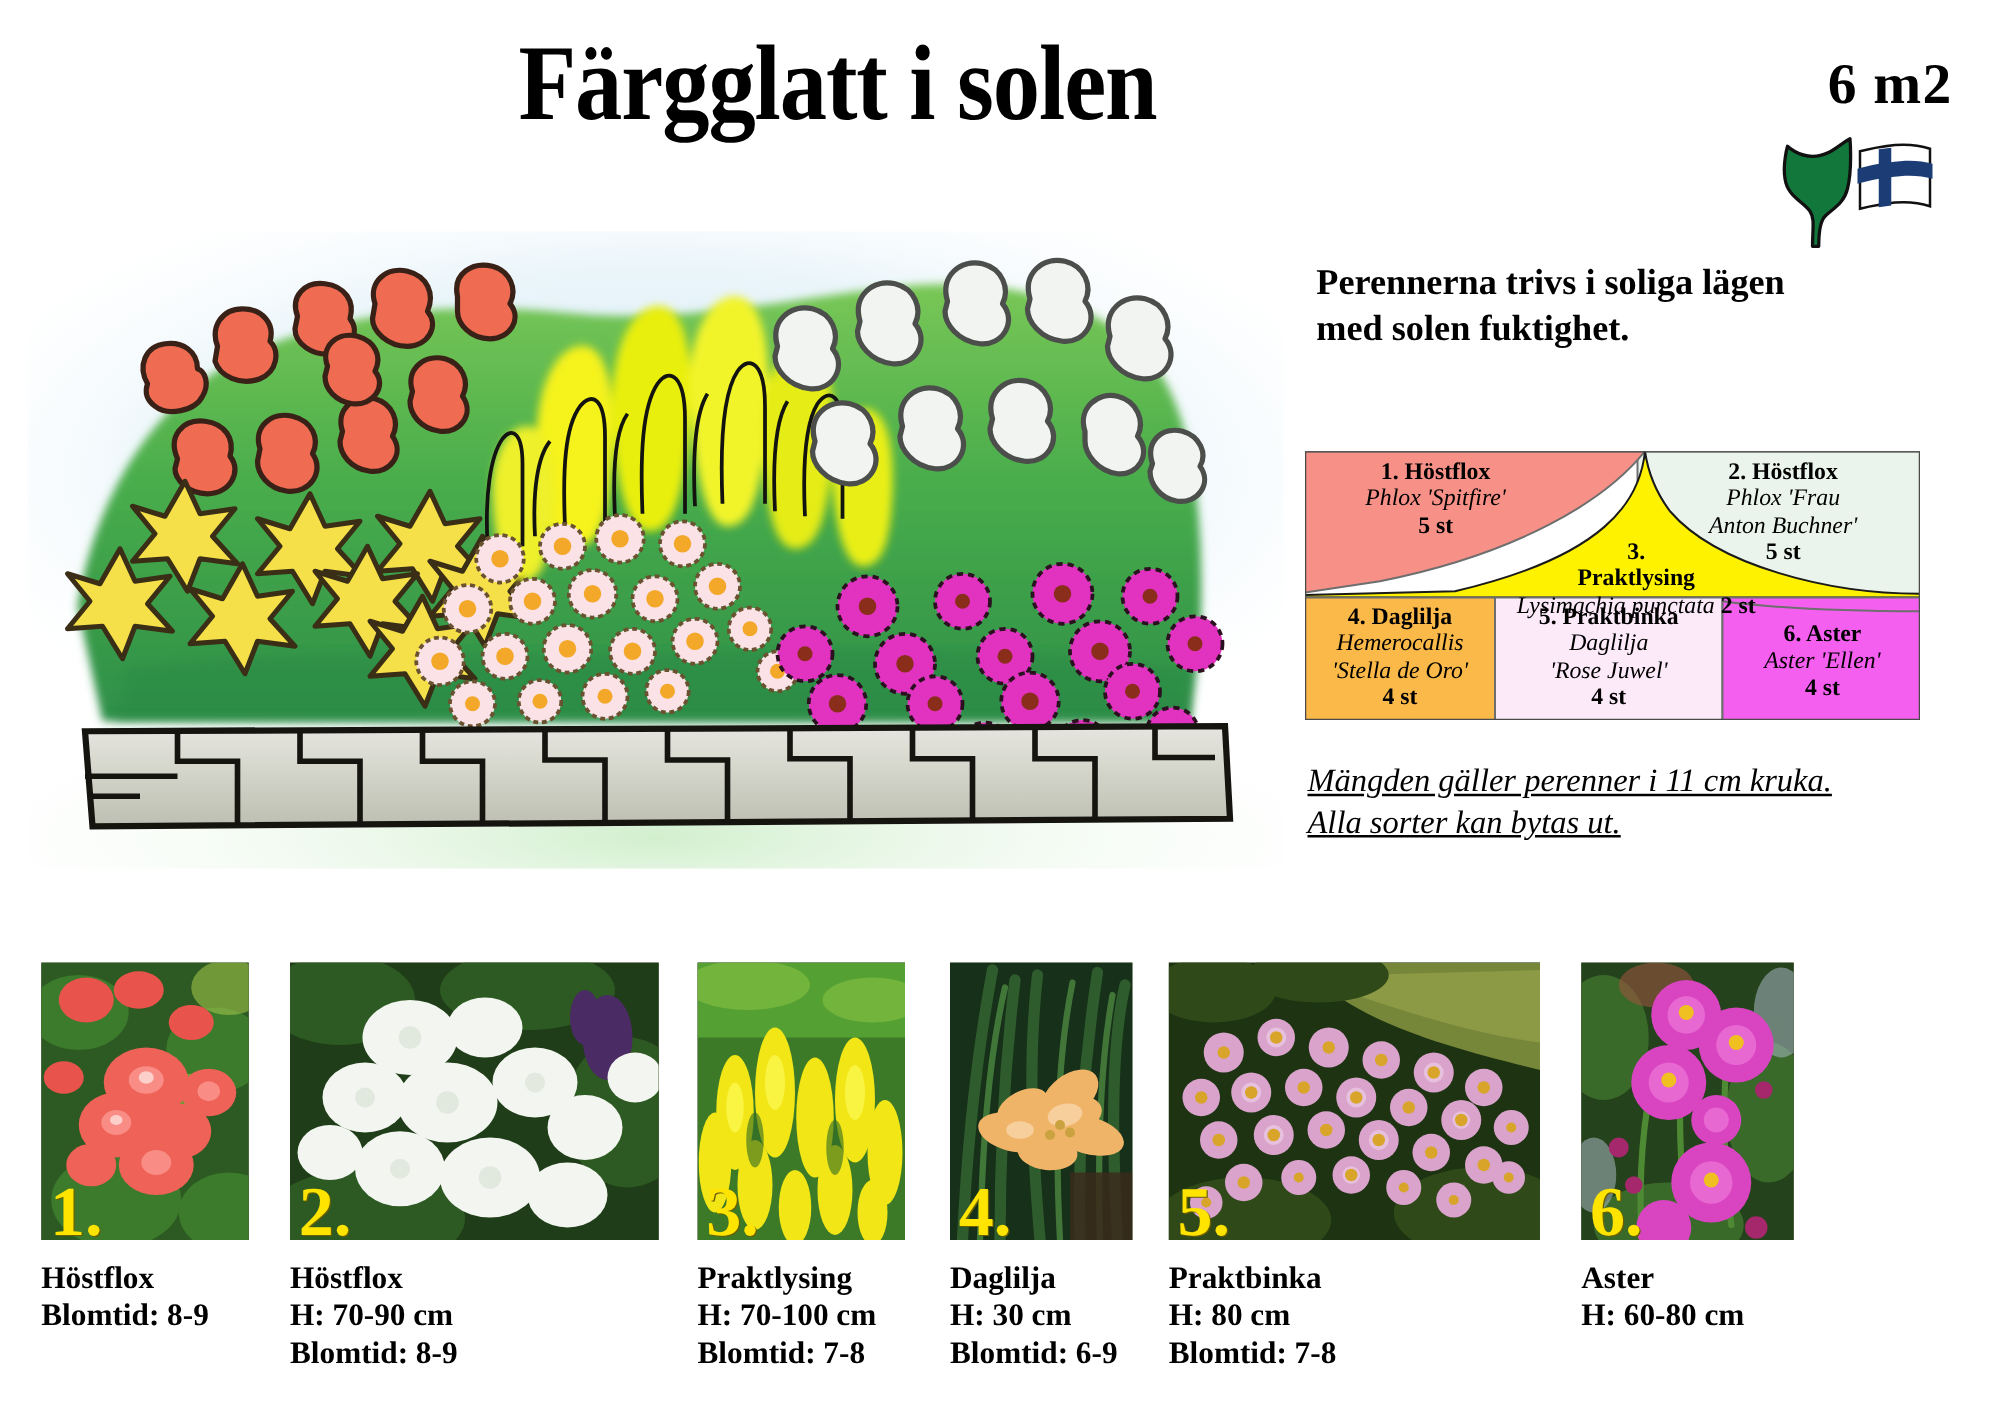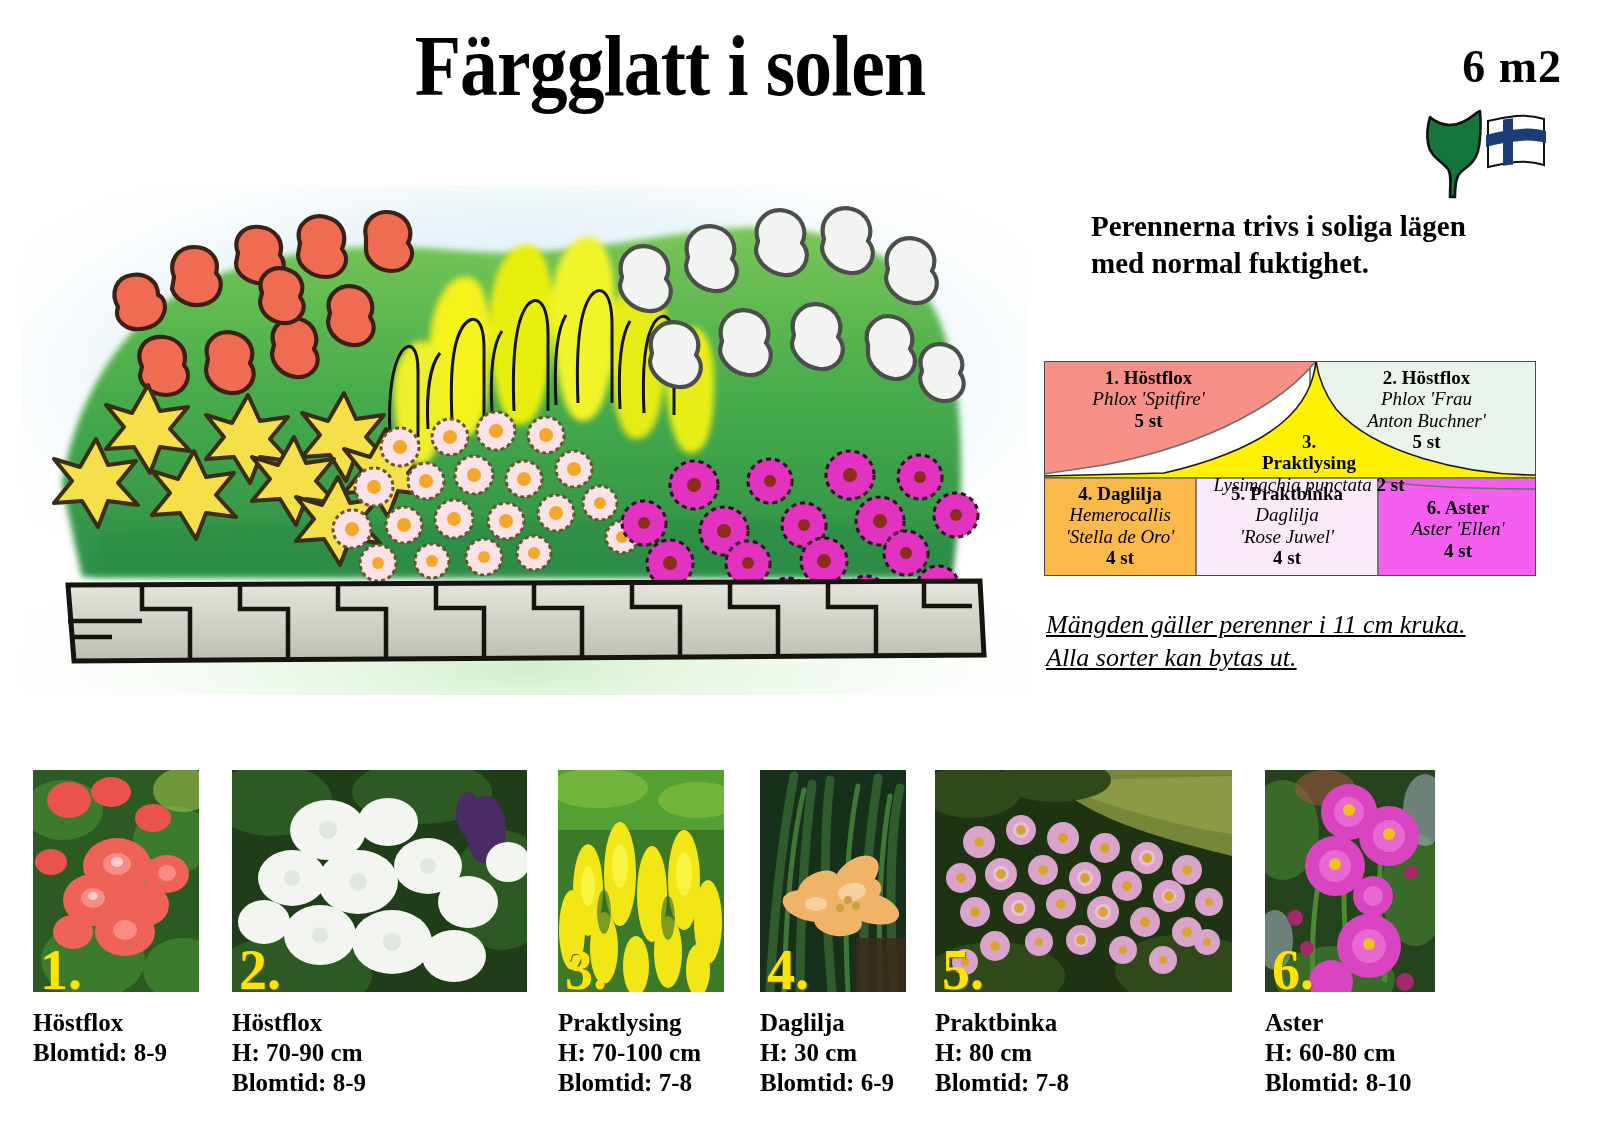--- a/index.html
+++ b/index.html
@@ -53,21 +53,21 @@
   
   #intro-text {
     position: absolute;
     left: 1053px; top: 208px;
     width: 540px;
     font-size: 29px;
     font-weight: bold;
     line-height: 1.29;
     color: #000;
   }
-  #intro-text div { white-space: nowrap; margin-left: 38px; }
+  #intro-text div { white-space: nowrap; }
 
   
   #plan {
     position: absolute;
     left: 1044px; top: 361px;
     width: 492px; height: 215px;
   }
   #plan svg { position:absolute; left:0; top:0; width:100%; height:100%; }
   .plan-label {
     position: absolute;
@@ -144,21 +144,21 @@
     <path d="M10 12 C10 12 18 20 30 20 C44 20 52 10 60 6 C60 6 62 30 58 46 C55 58 46 62 40 68 C36 72 35 82 35 92 L30 92 C30 78 32 70 28 64 C22 56 10 52 8 38 C6 26 10 12 10 12 Z" fill="#11773B" stroke="#111111" stroke-width="2.6" stroke-linejoin="round"></path>
 
     <path d="M68 16 C76 14 86 12 96 11 C108 10 118 12 124 14 L124 60 C118 58 108 56 96 57 C86 58 76 60 68 62 Z" fill="#ffffff" stroke="#111111" stroke-width="2"></path>
     <path d="M66 30 C76 27 88 25 100 24 C110 23 118 24 126 26 L126 38 C118 36 110 35 100 36 C88 37 76 39 66 42 Z" fill="#1B3C75"></path>
     <path d="M83 14.4 L93 13.2 L93 59.4 L83 60.8 Z" fill="#1B3C75"></path>
   </svg>
 </div>
 
 <div id="intro-text">
   <div>Perennerna trivs i soliga lägen</div>
-  <div>med normal fuktighet.</div>
+  <div>med solen fuktighet.</div>
 </div>
 
 <div id="illustration">
   <svg viewBox="0 0 1005 510" xmlns="http://www.w3.org/2000/svg">
     <defs>
       <radialGradient id="skyGlow" cx="50%" cy="45%" r="62%">
         <stop offset="0%" stop-color="#cfe8f5" stop-opacity="0.95"></stop>
         <stop offset="62%" stop-color="#e4f2f9" stop-opacity="0.75"></stop>
         <stop offset="100%" stop-color="#ffffff" stop-opacity="0"></stop>
       </radialGradient>
@@ -751,17 +751,16 @@
             <circle cx="42" cy="178" r="7"></circle>
             <circle cx="146" cy="102" r="7"></circle>
             <circle cx="140" cy="212" r="9"></circle>
           </g>
       </svg>
       <span class="photo-num">6.</span>
     </div>
     <div class="photo-caption">
       <div>Aster</div>
       <div>H: 60-80 cm</div>
-      <div>Blomtid: 8-10</div>
     </div>
   </div>
 
 </div>
 
 </body></html>

